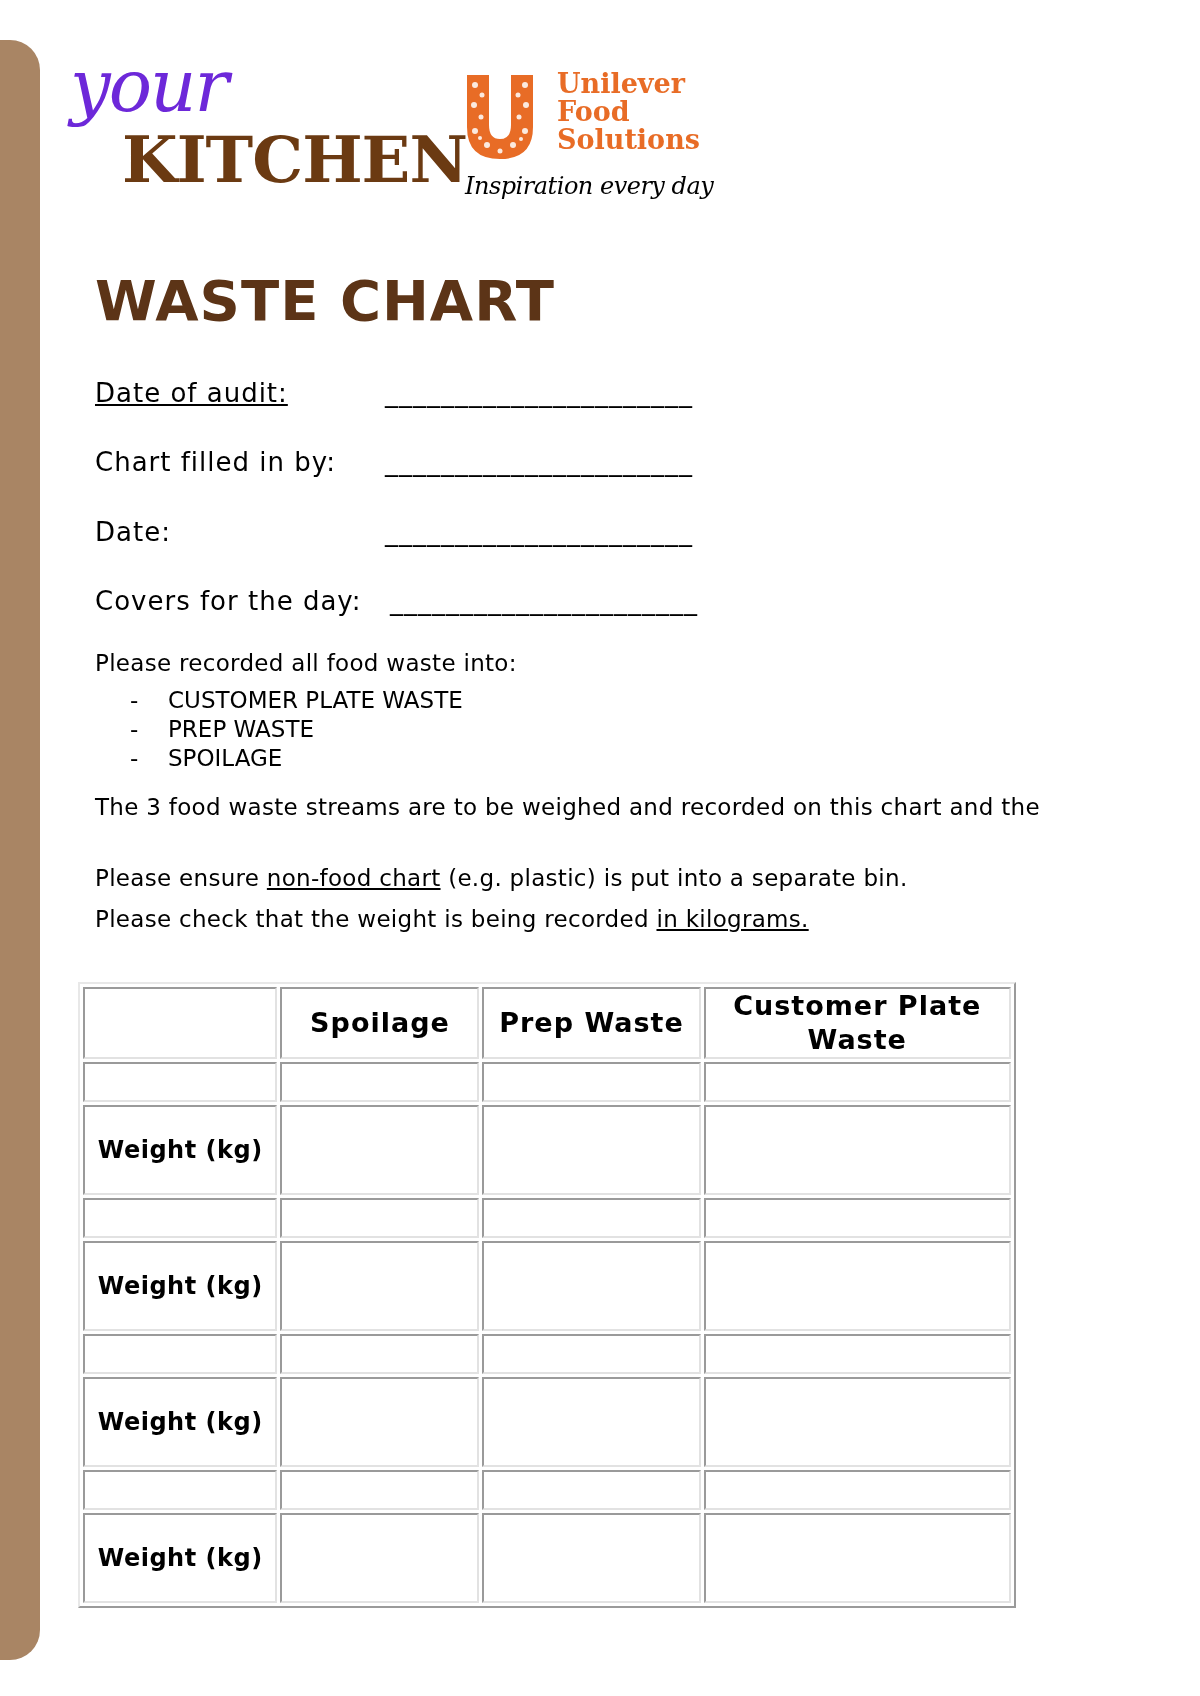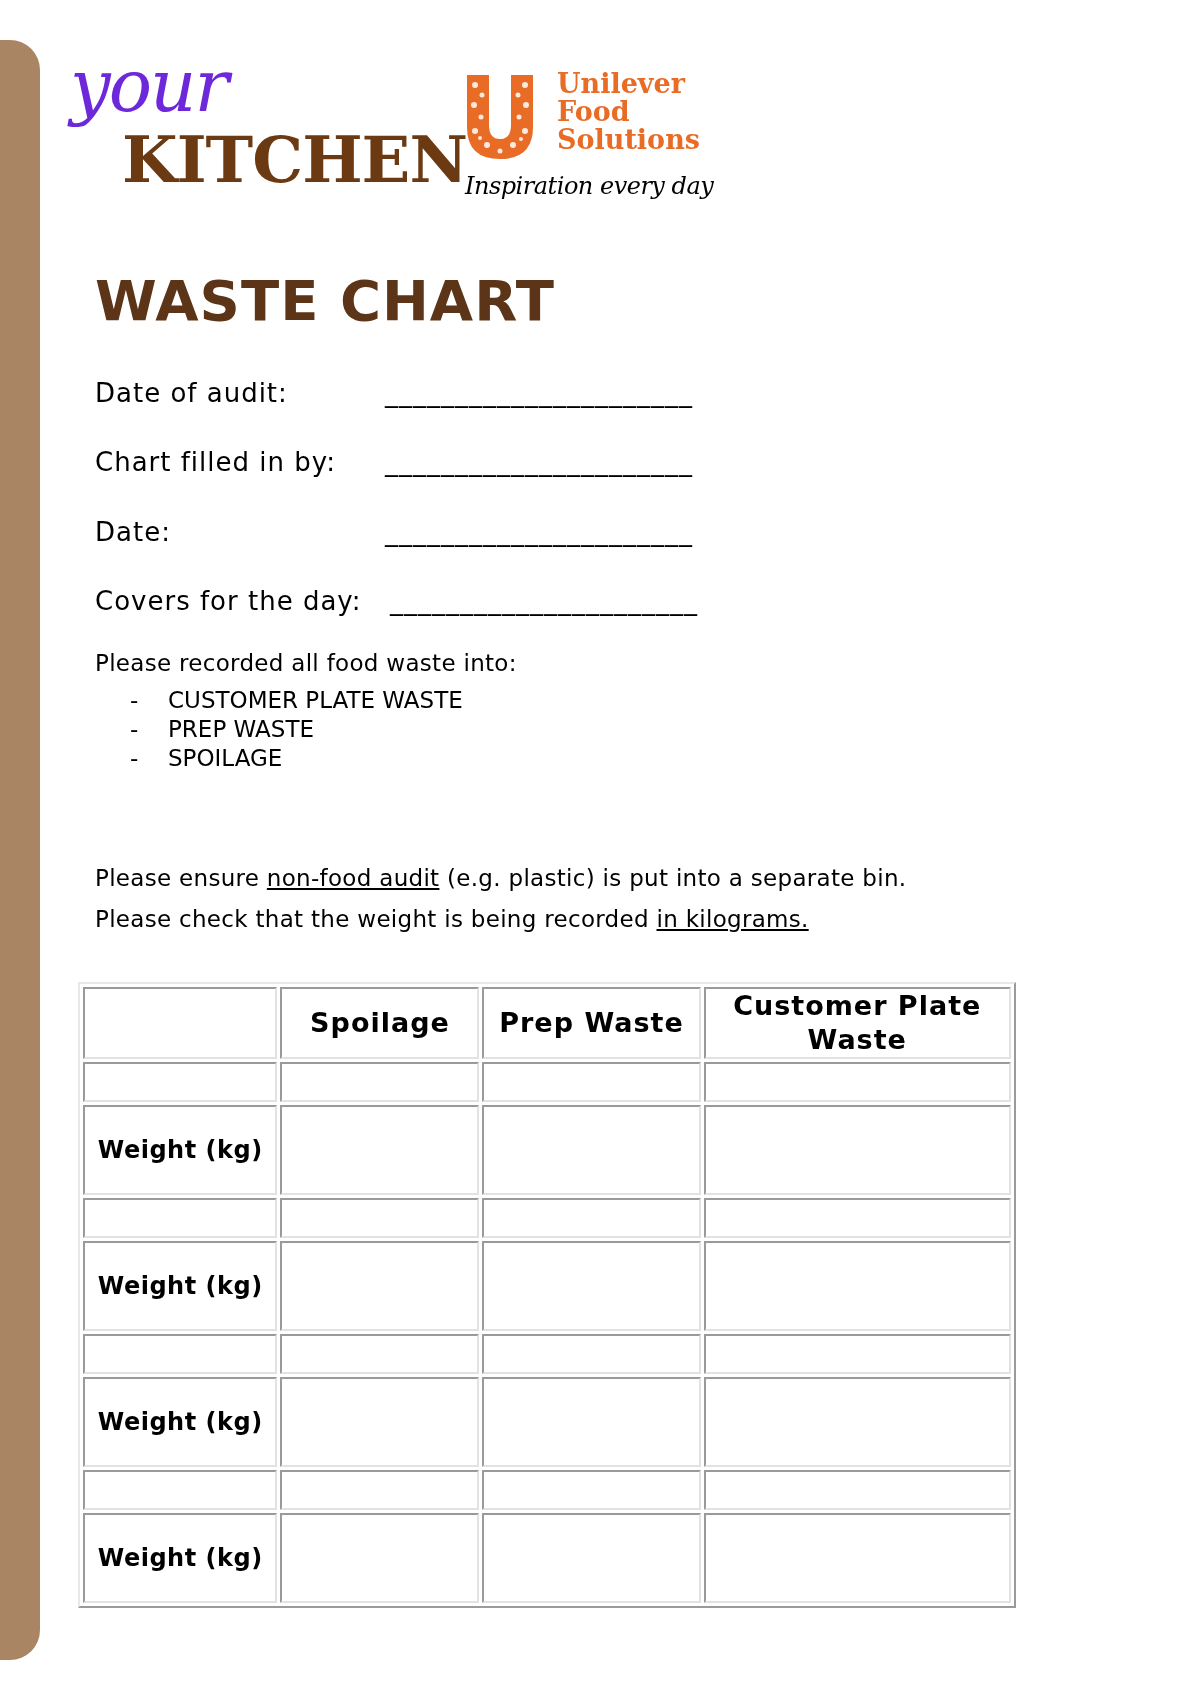--- a/index.html
+++ b/index.html
@@ -70,21 +70,21 @@
   <div class="uf-name">
     <div>Unilever</div>
     <div>Food</div>
     <div>Solutions</div>
   </div>
   <div class="uf-tag">Inspiration every day</div>
 </div>
 
 <div class="title">WASTE CHART</div>
 
-<div class="field" style="top:378px;">
+<div class="field" style="top:378px;text-decoration:underline;">
   <span>Date of audit:</span>
   <span class="line" style="left:290px;">______________________</span>
 </div>
 <div class="field" style="top:447px;">
   <span>Chart filled in by:</span>
   <span class="line" style="left:290px;">______________________</span>
 </div>
 <div class="field" style="top:517px;">
   <span>Date:</span>
   <span class="line" style="left:290px;">______________________</span>
@@ -105,24 +105,25 @@
     <span class="dash">-</span>
     <span>PREP WASTE</span>
   </div>
   <div class="item">
     <span class="dash">-</span>
     <span>SPOILAGE</span>
   </div>
 </div>
 
 <div class="para" style="top:792px;">
+  <div>The 3 food waste streams are to be weighed and recorded on this chart and the</div>
 </div>
 
 <div class="para" style="top:863px;">
-  <span>Please ensure </span><span class="u">non-food audit</span><span> (e.g. plastic) is put into a separate bin.</span>
+  <span>Please ensure </span><span class="u">non-food chart</span><span> (e.g. plastic) is put into a separate bin.</span>
 </div>
 
 <div class="para" style="top:904px;">
   <span>Please check that the weight is being recorded </span><span class="u">in kilograms.</span>
 </div>
 
 <table class="grid">
   <tbody>
       <tr>
     <td class="head c0"></td>

